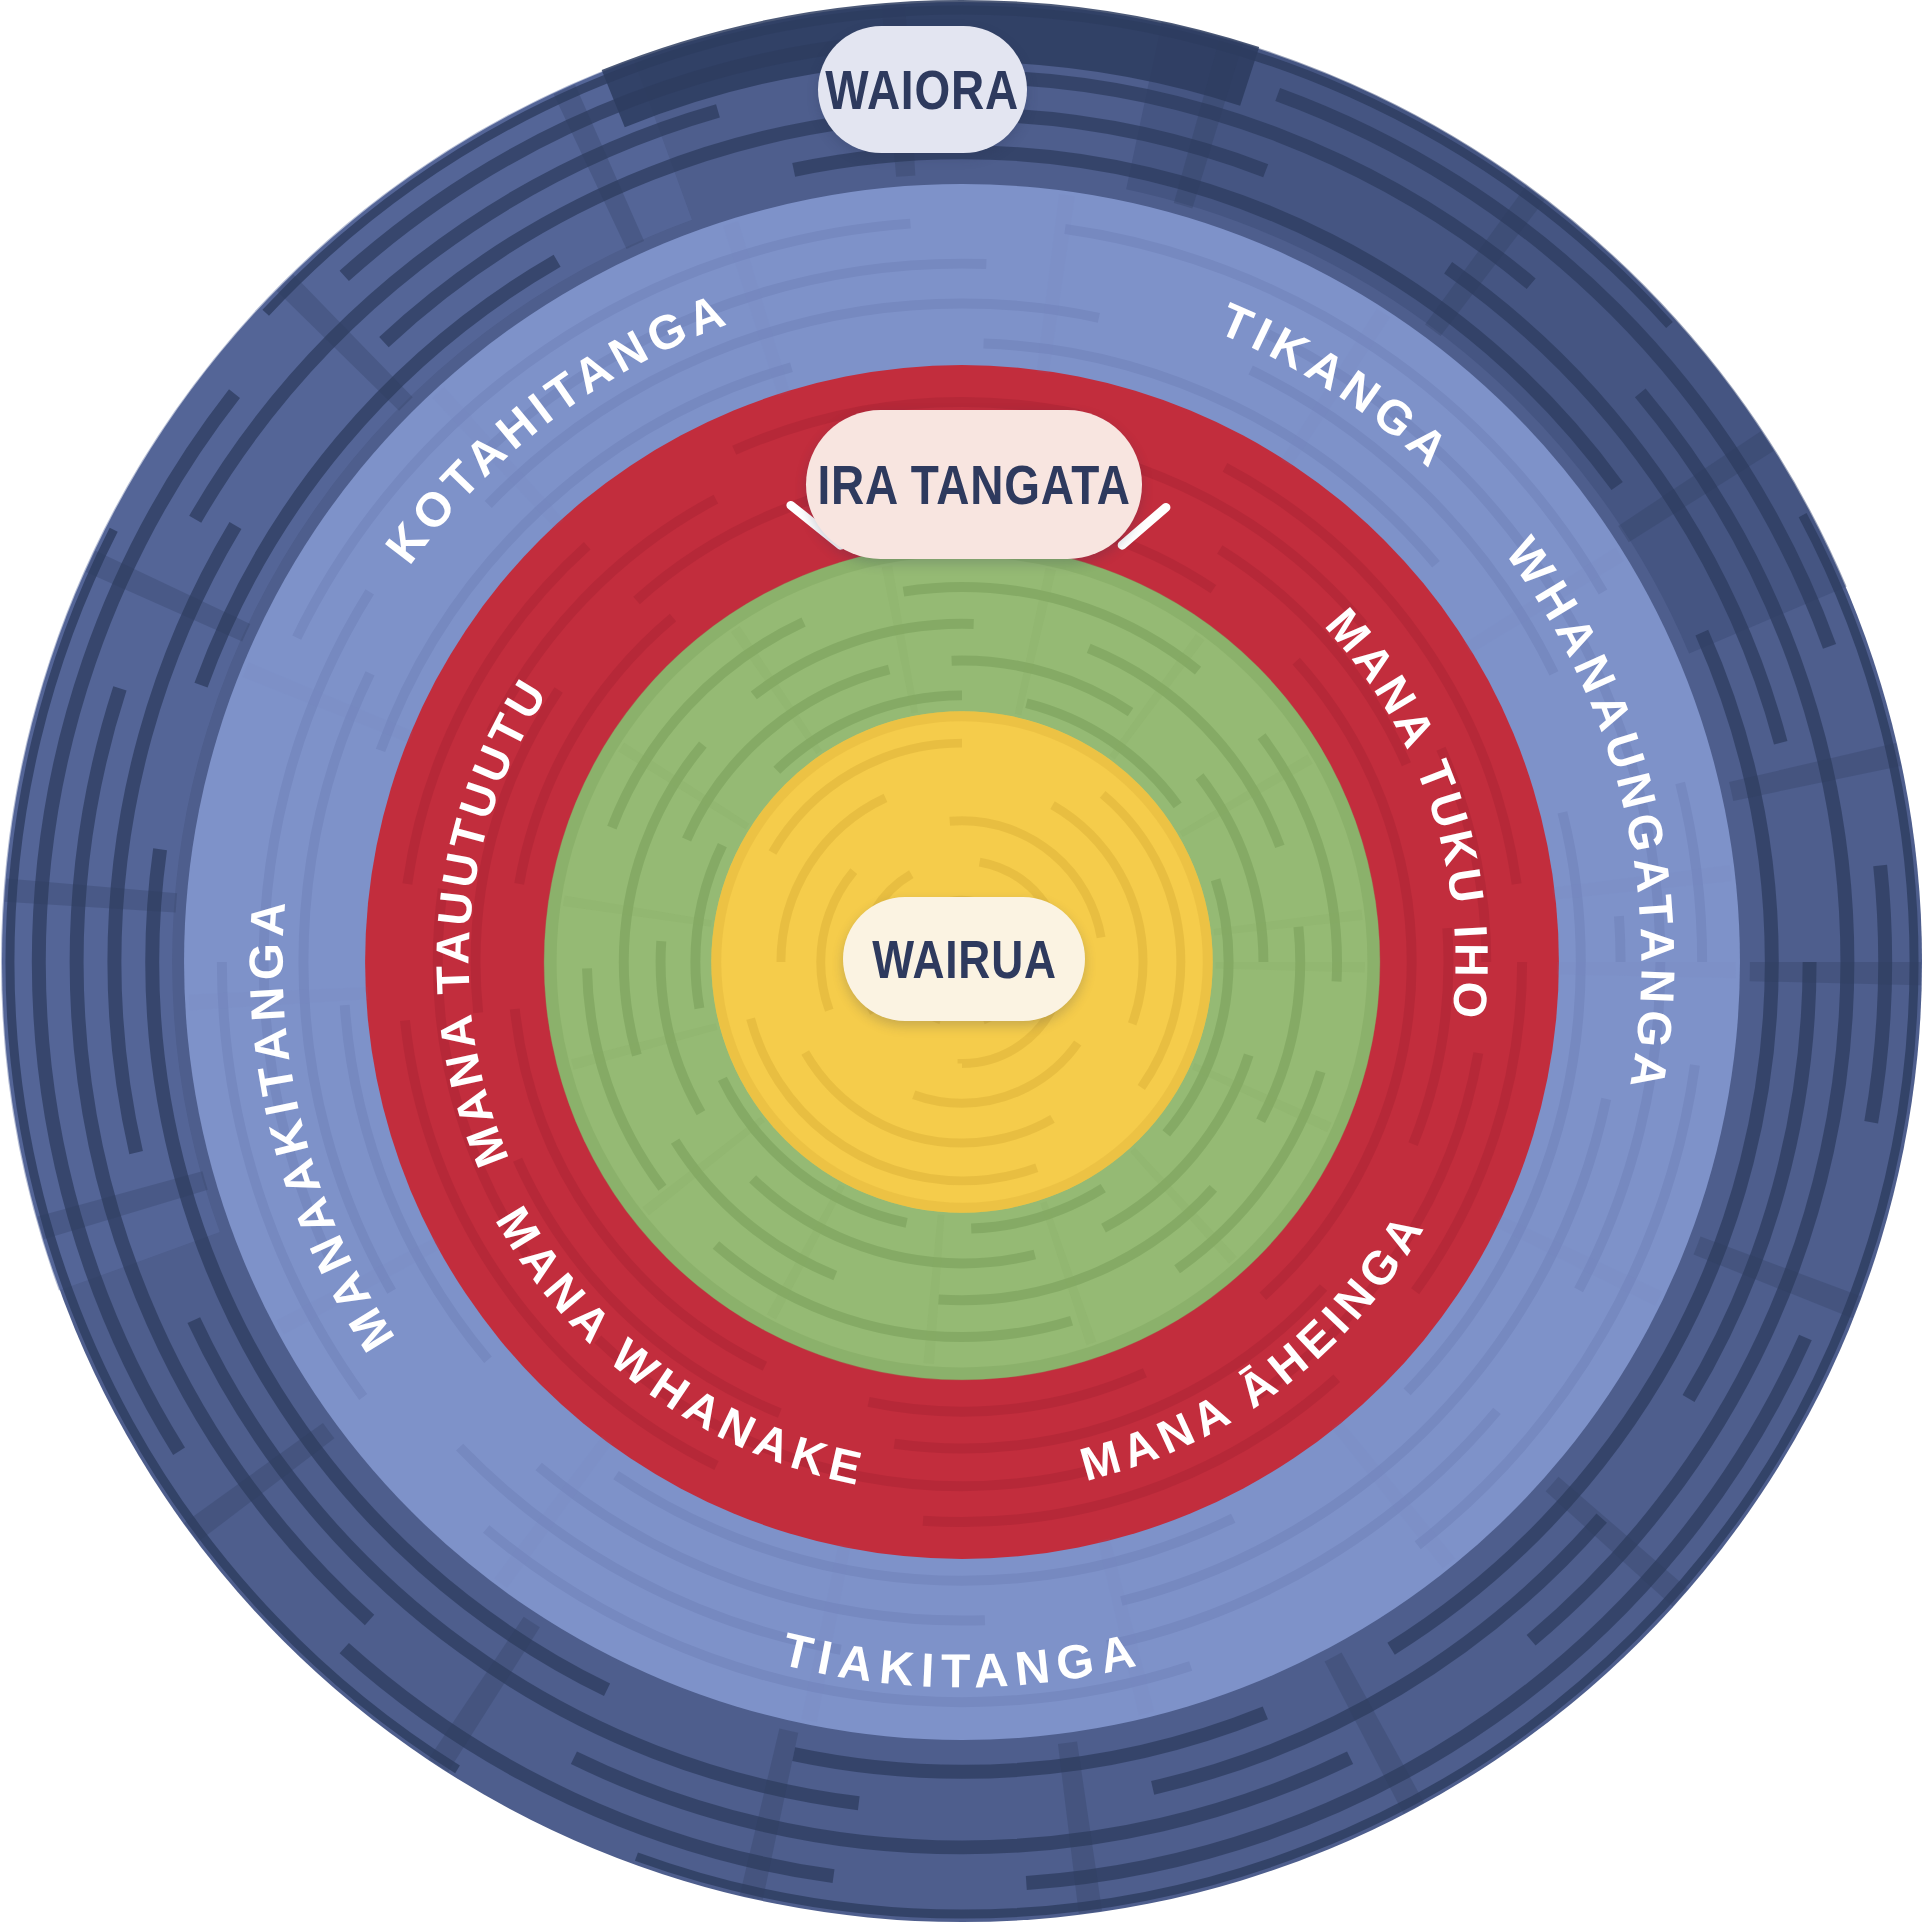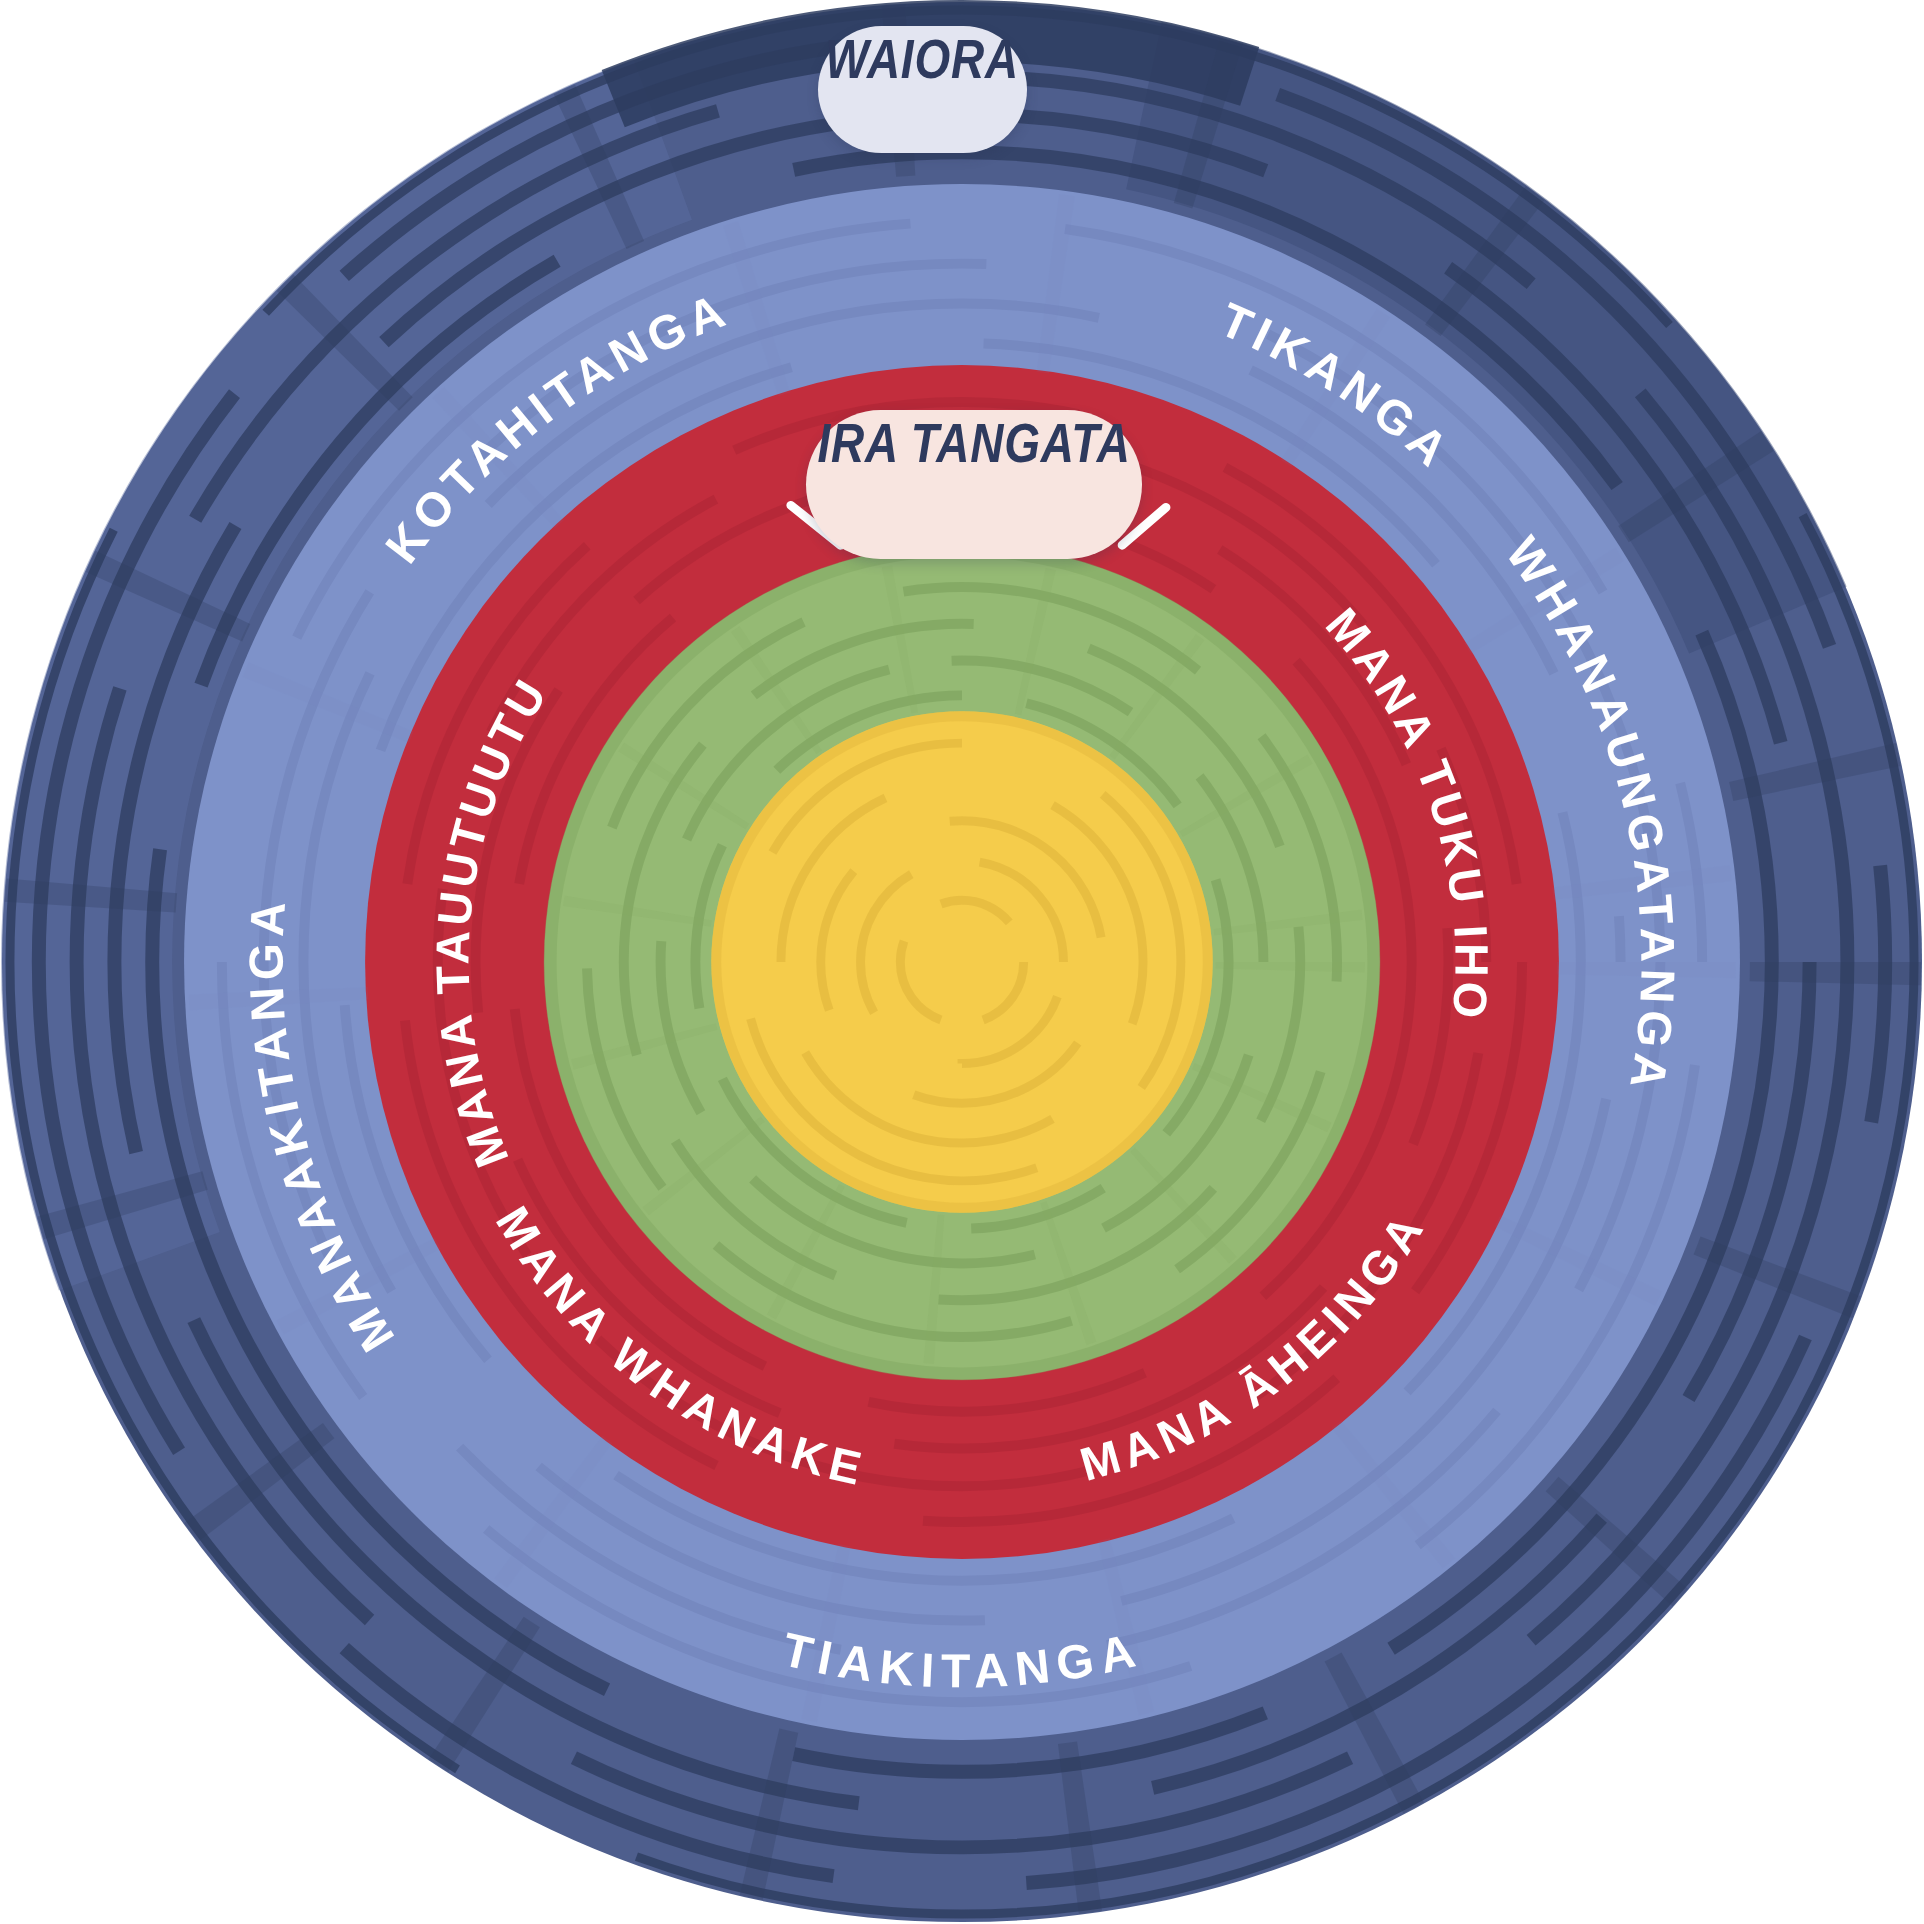--- a/index.html
+++ b/index.html
@@ -17,26 +17,25 @@
     fill:var(--c-ring_label_text);
     font-family:"Liberation Sans",sans-serif;
     font-weight:bold;
   }
   .ring-label.blue{font-size:48px;letter-spacing:7px;}
   .ring-label.red{font-size:47px;letter-spacing:5px;}
 
   
   .pill{
     position:absolute;
-    display:flex;align-items:flex-start;justify-content:center;
+    display:flex;align-items:center;justify-content:center;
     border-radius:994px;
     box-shadow:0 5px 12px rgba(40,50,80,.22);
     color:var(--c-label_text);
     white-space:nowrap;
-    font-style:italic;
   }
   .pill .cond{
     font-weight:bold;
     transform:scaleX(.82);
     letter-spacing:1px;
   }
   .pill-waiora{left:818px;top:26px;width:209px;height:127px;background:var(--c-waiora_pill);font-size:56px;}
   .pill-ira{left:806px;top:410px;width:336px;height:149px;background:var(--c-ira_pill);font-size:56px;}
   .pill-taiao{left:851px;top:575px;width:239px;height:129px;background:var(--c-taiao_pill);font-size:54px;}
   .pill-wairua{left:843px;top:897px;width:242px;height:124px;background:var(--c-wairua_pill);font-size:54px;}
@@ -142,15 +141,18 @@
     <span class="cond">WAIORA</span>
   </div>
 
   <div class="pill pill-ira">
     <span class="cond">IRA TANGATA</span>
   </div>
 
 
 
 
+  <div class="pill pill-wairua">
+    <span class="cond">WAIRUA</span>
+  </div>
 
 </div>
 
 
 </body></html>

